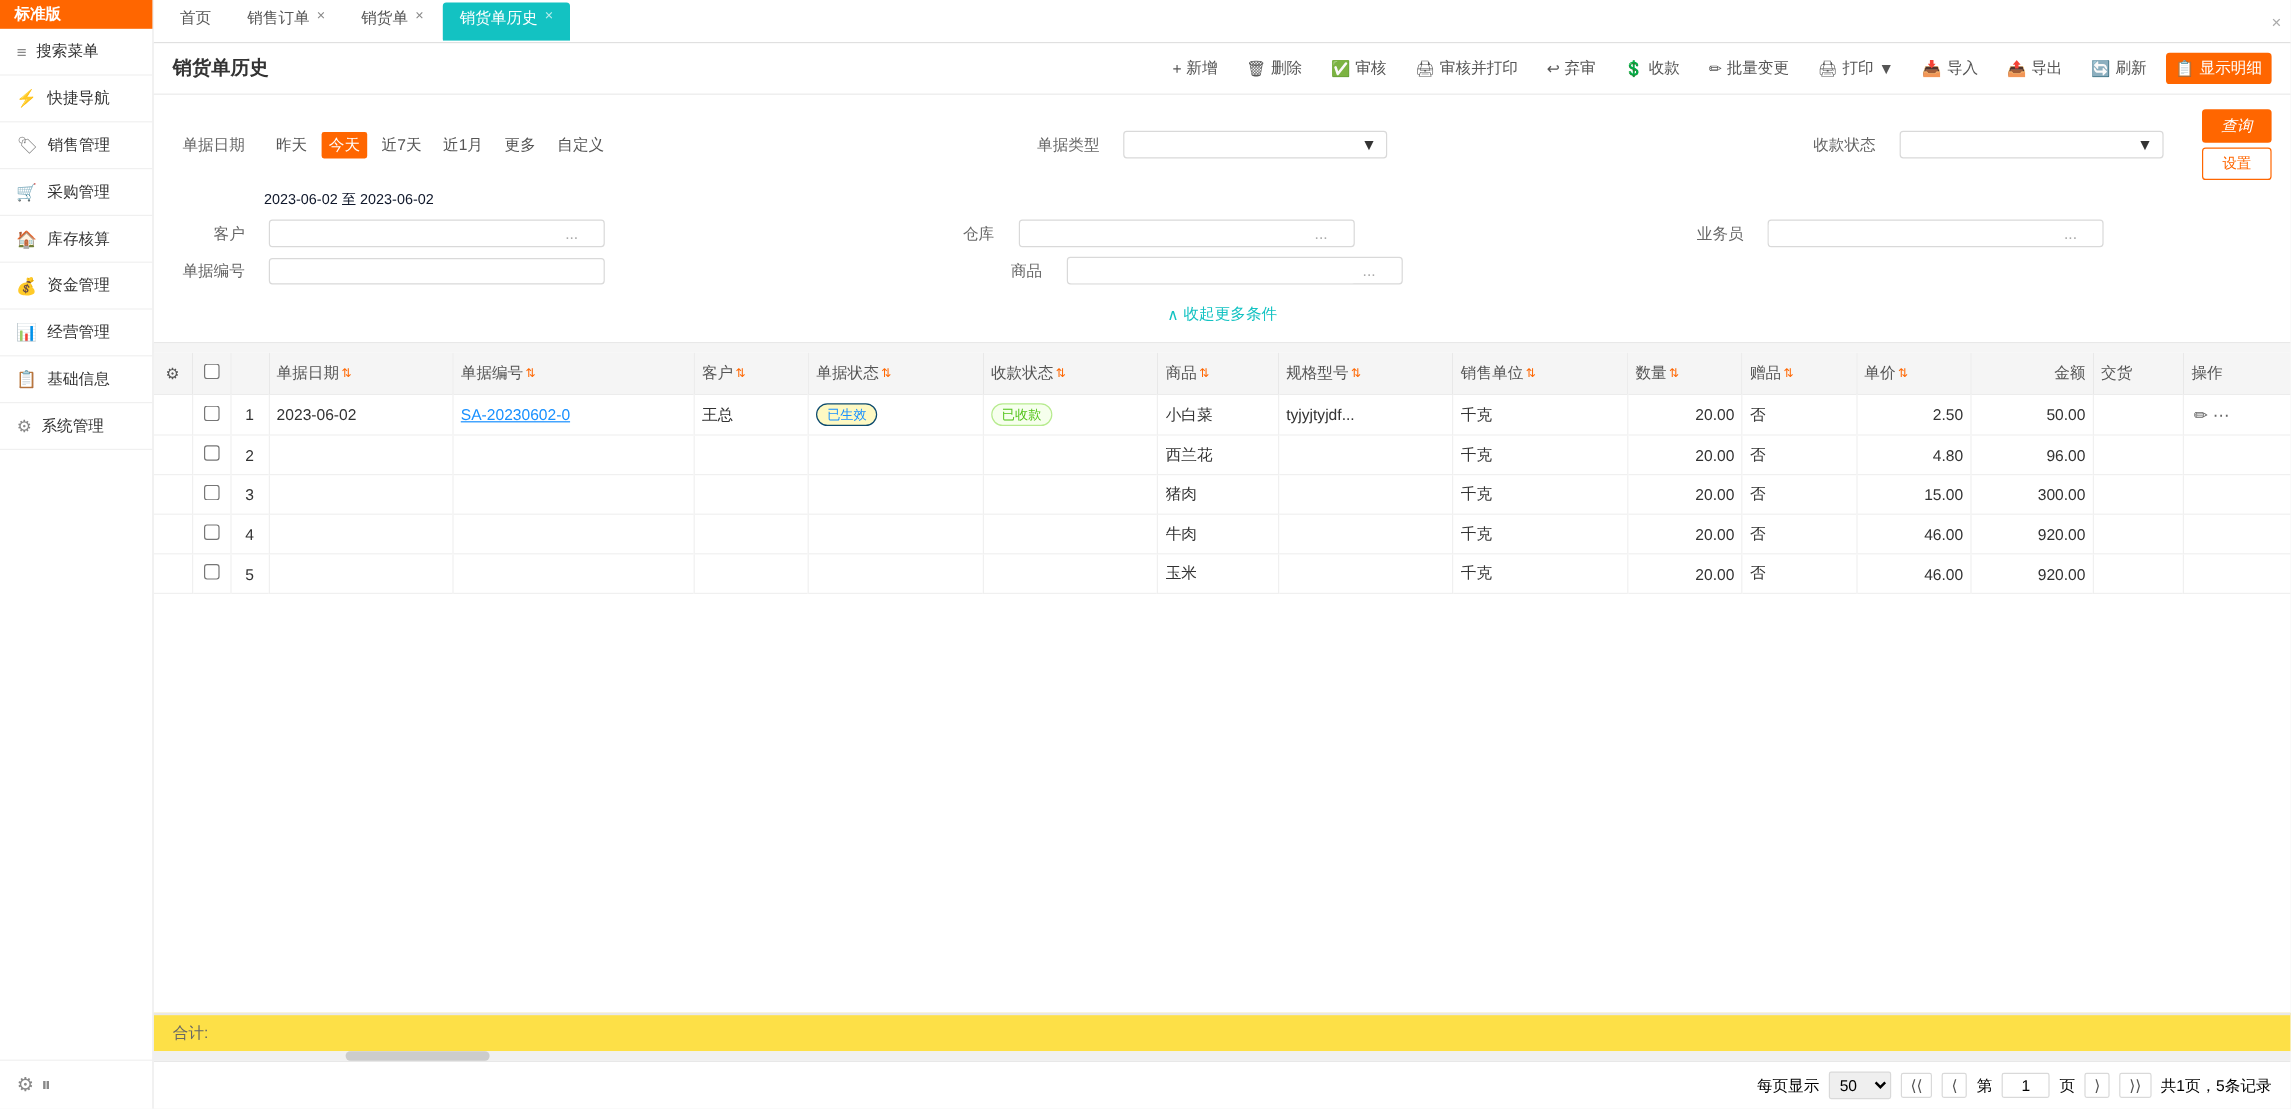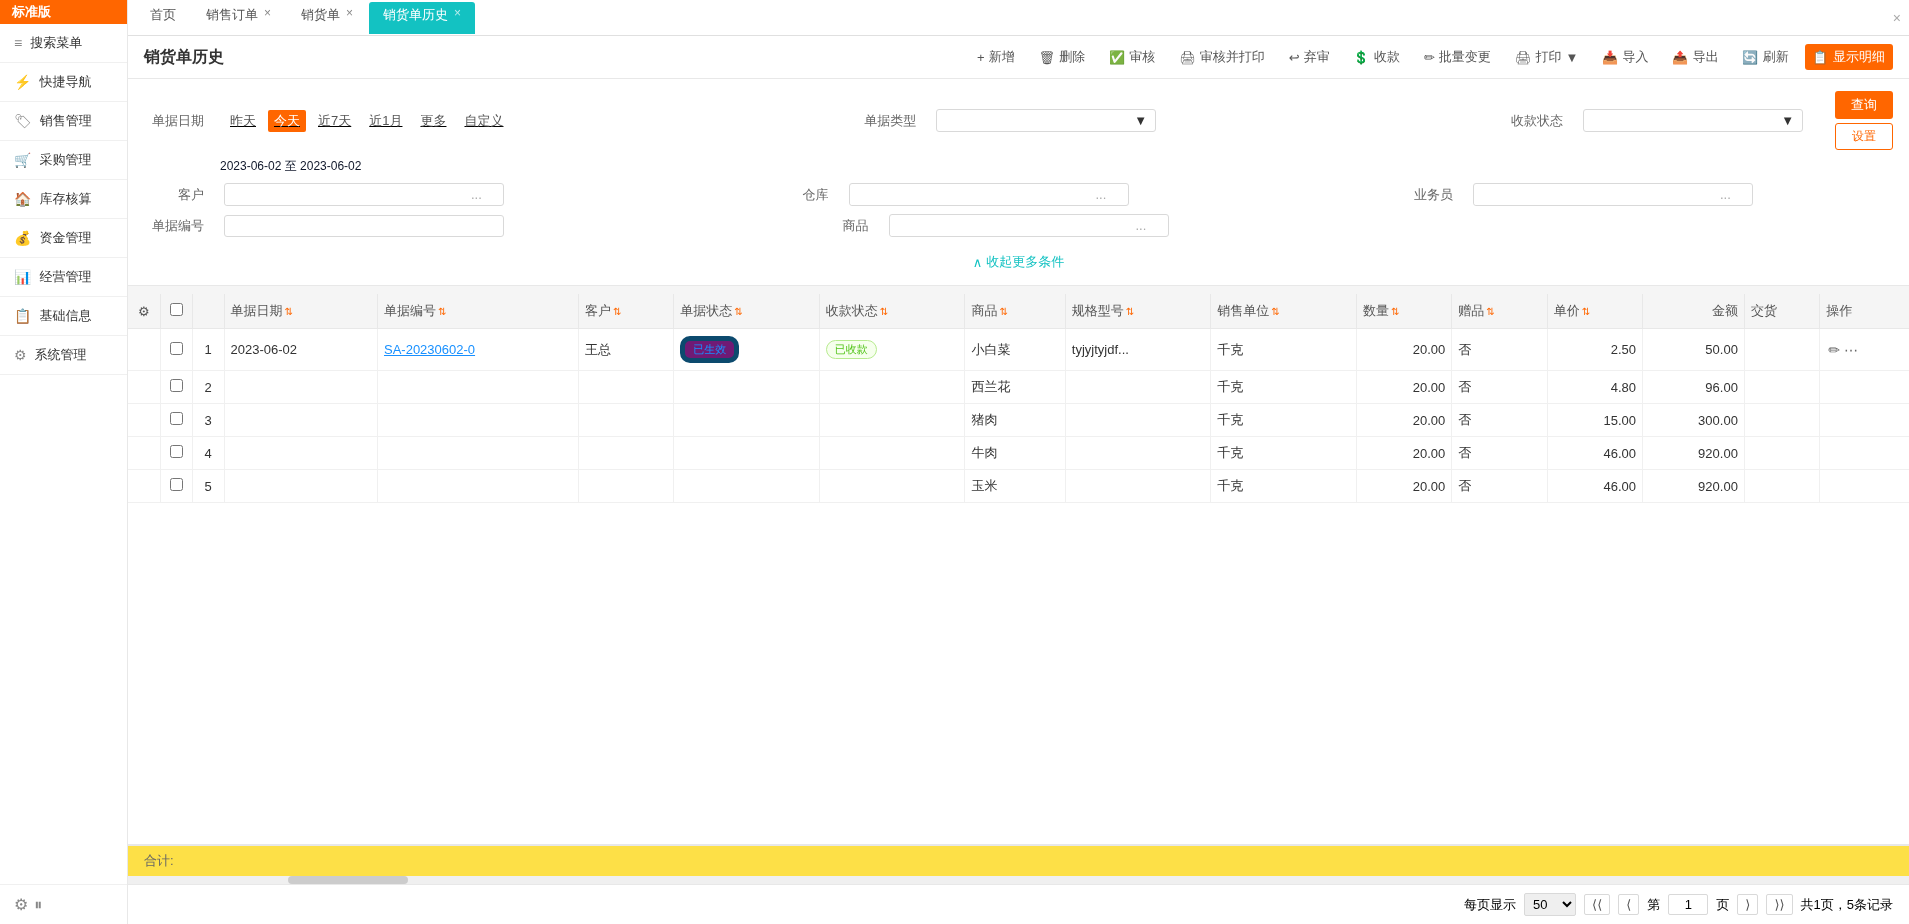--- a/index.html
+++ b/index.html
@@ -156,21 +156,20 @@
       align-items: center;
       justify-content: space-between;
       cursor: pointer;
     }
     .filter-dots { color: #aaa; cursor: pointer; padding: 3px 6px; }
     .date-shortcuts {
       display: flex;
       align-items: center;
       gap: 6px;
       font-size: 12px;
-      text-decoration: underline;
     }
     .date-btn {
       padding: 2px 6px;
       cursor: pointer;
       color: #555;
       border-radius: 2px;
     }
     .date-btn.active {
       background: #ff6600;
       color: #fff;
@@ -188,20 +187,21 @@
       padding: 4px;
     }
     .query-btn {
       background: #ff6600;
       color: #fff;
       padding: 5px 16px;
       border-radius: 3px;
       cursor: pointer;
       border: none;
       font-size: 13px;
+      font-style: italic;
     }
     .settings-btn {
       background: #fff;
       color: #ff6600;
       border: 1px solid #ff6600;
       padding: 4px 12px;
       border-radius: 3px;
       cursor: pointer;
       font-size: 12px;
     }
@@ -243,21 +243,21 @@
       border-right: 1px solid #f0f0f0;
       white-space: nowrap;
     }
     tbody td:last-child { border-right: none; }
     .status-badge {
       display: inline-block;
       padding: 1px 8px;
       border-radius: 10px;
       font-size: 11px;
     }
-    .status-valid { background: #701a75; color: #1890ff; border: 5px solid #0c4a6e; font-family: Liberation Mono, monospace; }
+    .status-valid { background: #fef9c3; color: #1890ff; border: 1px solid #0c4a6e; font-family: Liberation Mono, monospace; }
     .status-received { background: #f6ffed; color: #52c41a; border: 1px solid #b7eb8f; }
     .sort-icon { color: #ff6600; font-size: 10px; }
     .link-text { color: #1890ff; text-decoration: underline; cursor: pointer; }
     .action-icon { color: #666; cursor: pointer; margin: 0 2px; font-size: 14px; }
 
     
     .table-footer {
       background: #fde047;
       border-top: 2px solid #e8e8e8;
       display: flex;

